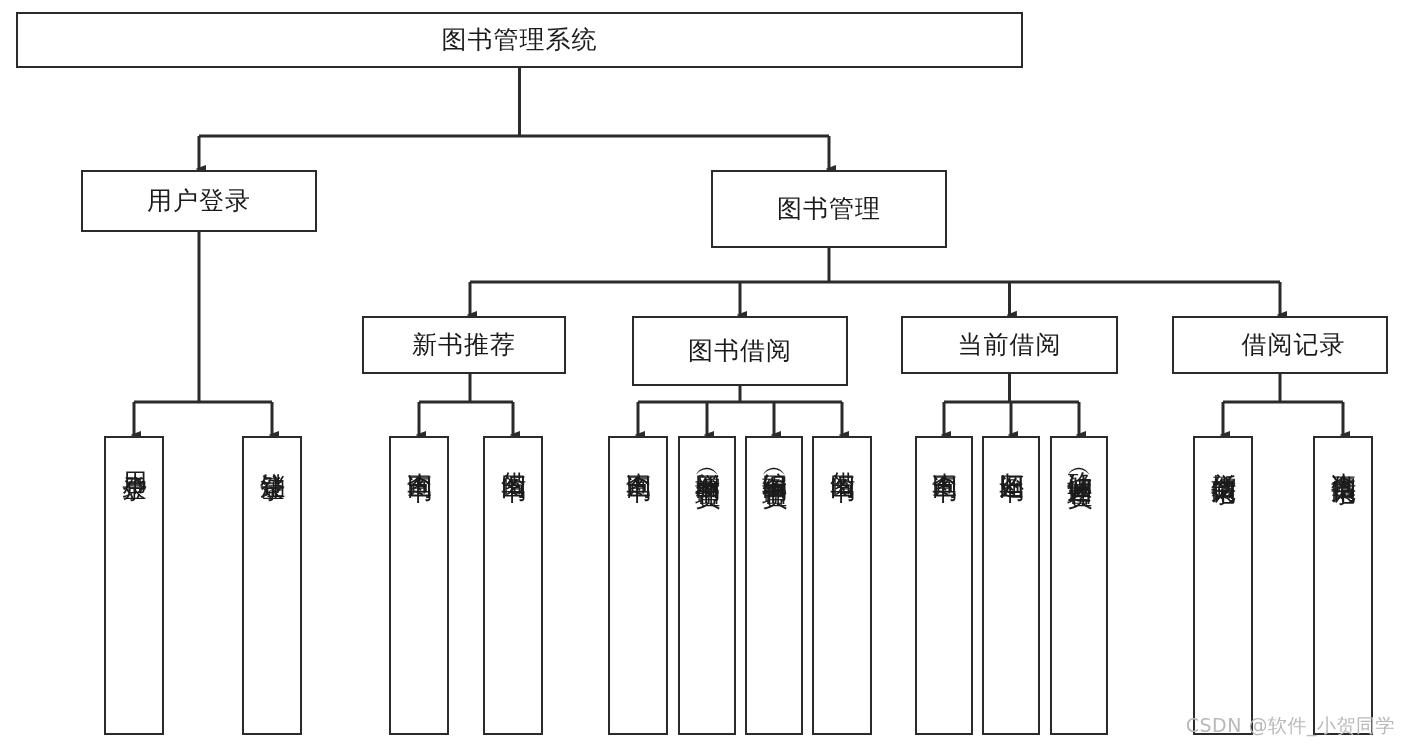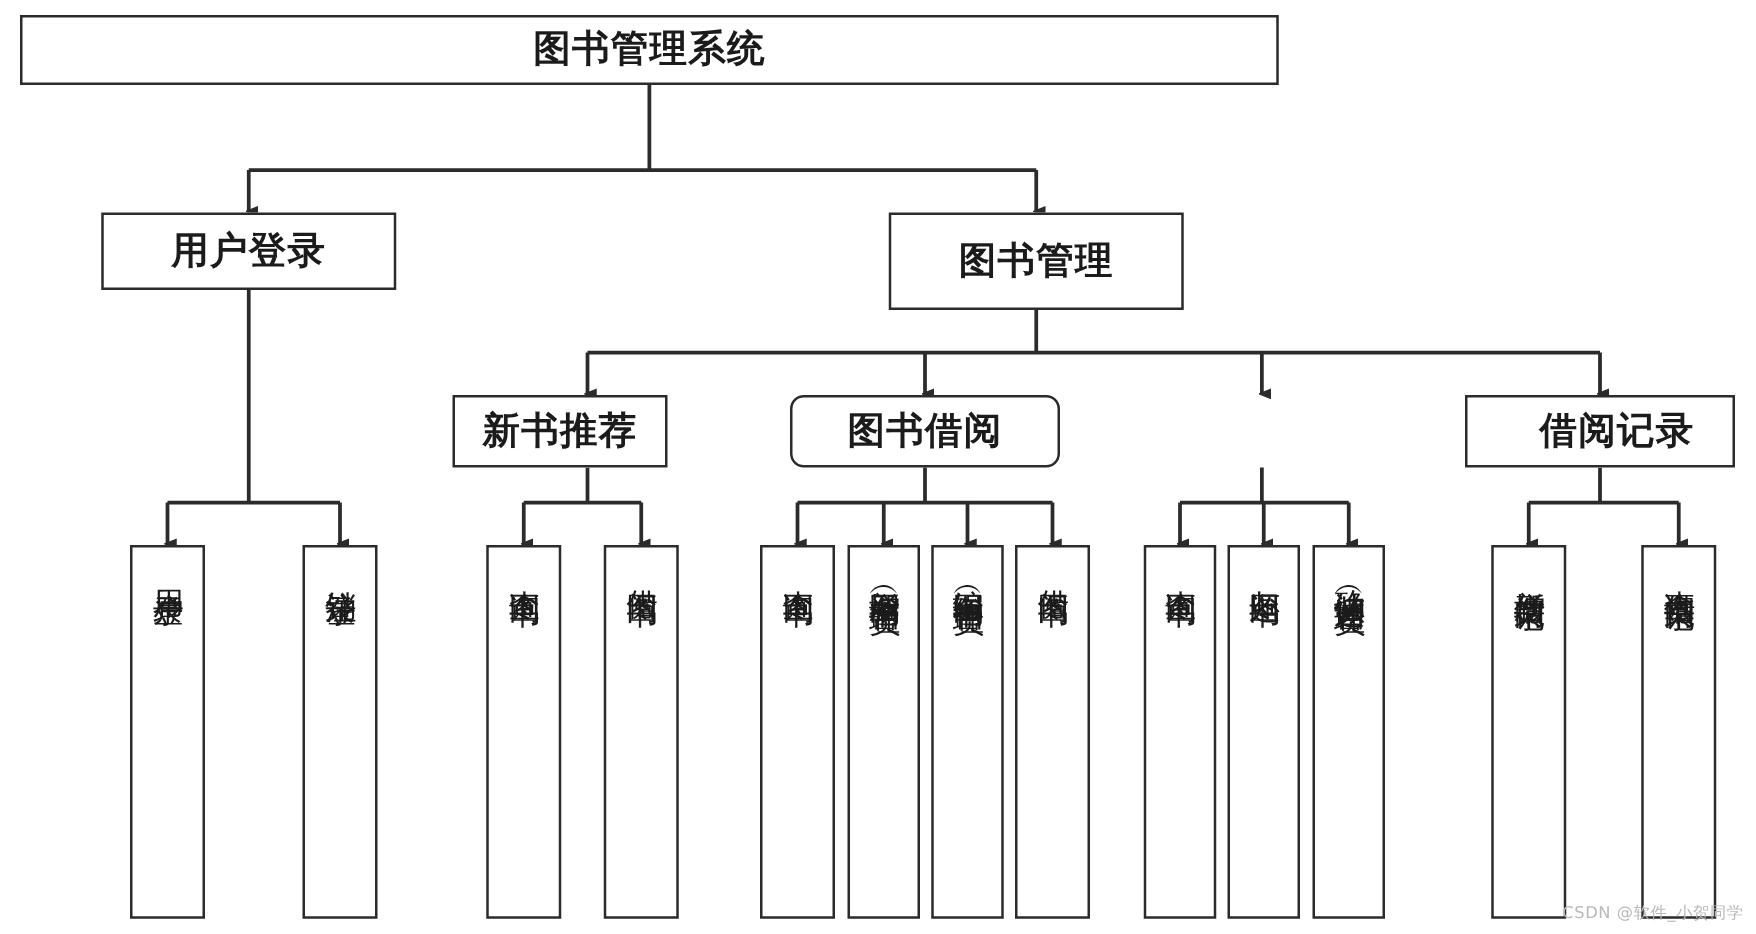--- a/index.html
+++ b/index.html
@@ -29,43 +29,42 @@
     position: absolute;
     box-sizing: border-box;
     border: 2.5px solid #2b2b2b;
     background: #ffffff;
     display: flex;
     align-items: center;
     justify-content: center;
     color: #1b1b1b;
   }
   .node.horiz {
-    font-size: 30px;
+    font-size: 25px;
     line-height: 1.2;
     letter-spacing: 1px;
-    font-weight: bold;
   }
   .node.vert {
     align-items: flex-start;
     justify-content: center;
     padding-top: 14px;
   }
   .node.vert .vlabel {
     writing-mode: vertical-rl;
     text-orientation: upright;
     font-size: 25px;
     line-height: 1.22;
     letter-spacing: 2px;
     white-space: nowrap;
   }
   .watermark {
     position: absolute;
     right: 10px;
     bottom: 8px;
-    font-size: 13px;
+    font-size: 19px;
     color: #b9b9b9;
     letter-spacing: 0.5px;
     white-space: nowrap;
     pointer-events: none;
   }
 </style>
 </head>
 <body>
 
 <div id="diagram-root">
@@ -117,25 +116,28 @@
     <span>图书管理系统</span>
   </div>
 
   <div class="node horiz" id="node-l2-0" style="left: 81px; top: 170px; width: 236px; height: 62px;">
     <span>用户登录</span>
   </div>
   <div class="node horiz" id="node-l2-1" style="left: 711px; top: 170px; width: 236px; height: 78px;">
     <span>图书管理</span>
   </div>
 
-  <div class="node horiz" id="node-l3-0" style="left: 362px; top: 316px; width: 172px; height: 58px;">
+  <div class="node horiz" id="node-l3-0" style="left: 362px; top: 316px; width: 204px; height: 58px;">
     <span>新书推荐</span>
   </div>
-  <div class="node horiz" id="node-l3-1" style="left: 632px; top: 316px; width: 216px; height: 58px; border-radius: 11px;">
+  <div class="node horiz" id="node-l3-1" style="left: 632px; top: 316px; width: 216px; height: 70px;">
     <span>图书借阅</span>
+  </div>
+  <div class="node horiz" id="node-l3-2" style="left: 901px; top: 316px; width: 217px; height: 58px;">
+    <span>当前借阅</span>
   </div>
   <div class="node horiz" id="node-l3-3" style="left: 1172px; top: 316px; width: 216px; height: 58px; padding-left: 27px;">
     <span>借阅记录</span>
   </div>
 
   <div class="node vert" id="node-leaf-0" style="left: 104px; top: 436px; width: 60px; height: 299px;">
     <span class="vlabel">用户登录</span>
   </div>
   <div class="node vert" id="node-leaf-1" style="left: 242px; top: 436px; width: 60px; height: 299px;">
     <span class="vlabel">注销登录</span>

